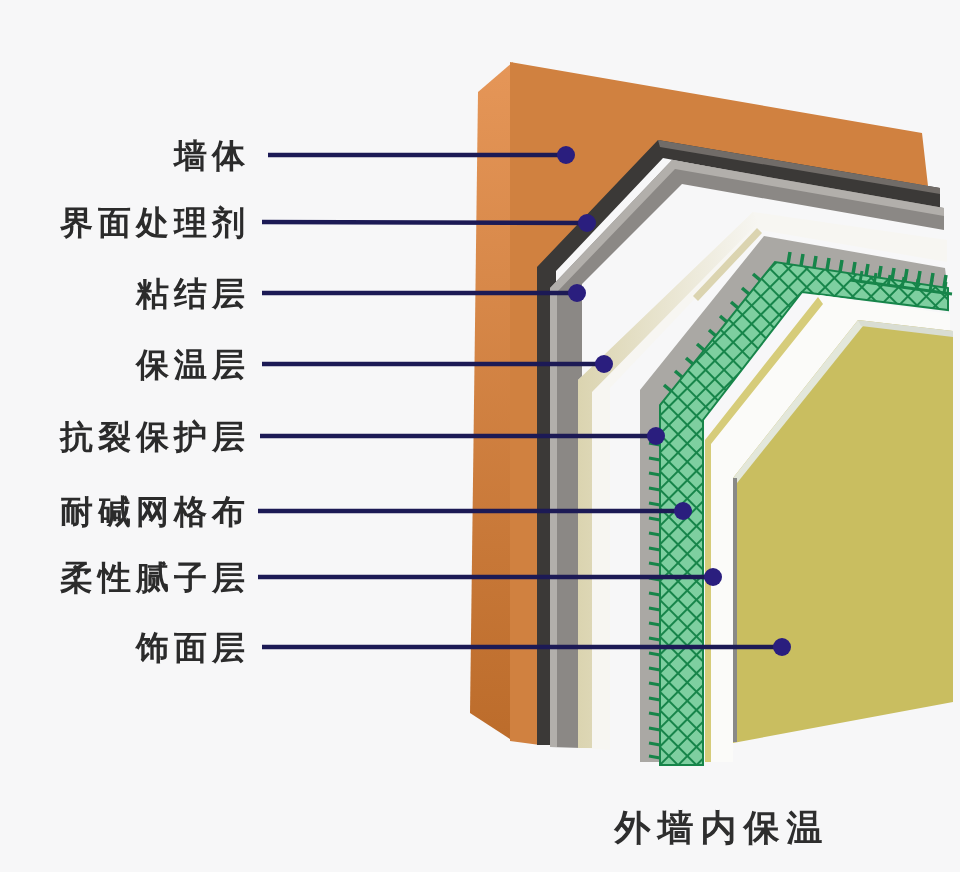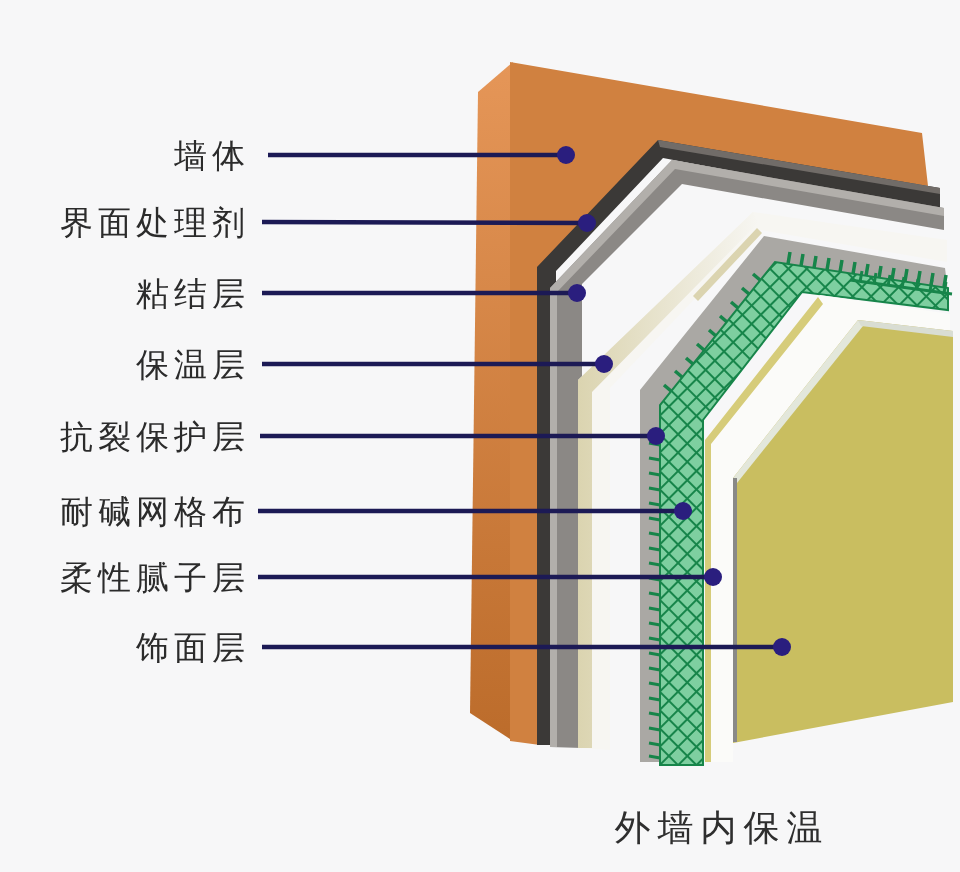--- a/index.html
+++ b/index.html
@@ -1,21 +1,21 @@
 <!DOCTYPE html>
 <html><head>
 <meta charset="utf-8">
 <style>
   html,body{margin:0;padding:0;}
   body{
     width:960px;height:872px;overflow:hidden;
     font-family:"Liberation Sans","DejaVu Sans",sans-serif;
     background:#f7f7f8;
   }
-  .stage{position:relative;width:960px;height:872px;}
+  .stage{position:relative;width:960px;height:872px;font-weight:bold;}
   svg{display:block;}
   .layer-label{
     font-size:33px;
     letter-spacing:5px;
     fill:#2b2b2b;
   }
   .caption-text{
     font-size:36px;
     letter-spacing:7px;
     fill:#2e2e2e;

